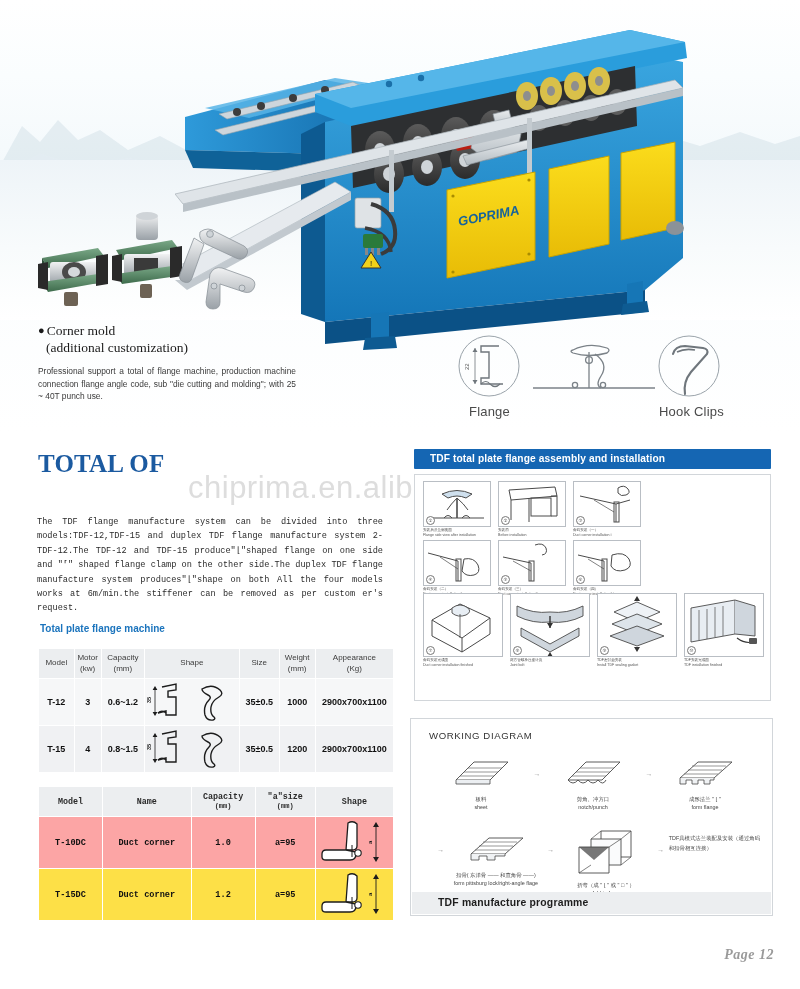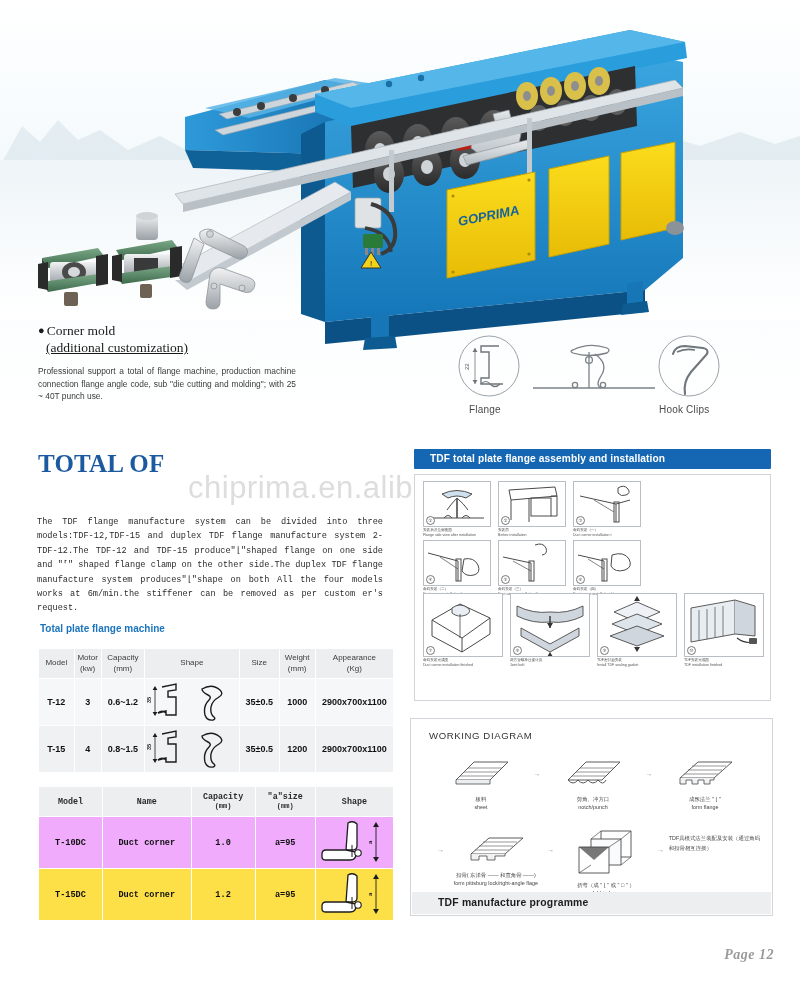--- a/index.html
+++ b/index.html
@@ -27,27 +27,27 @@
 
   .mach-svg{position:absolute;left:0;top:0;}
 
   
   .molds{position:absolute;left:34px;top:212px;width:240px;height:115px;}
 
   
   .mold-caption{position:absolute;left:38px;top:322px;width:270px;}
   .mold-title{font-size:13.5px;color:#1a1a1a;line-height:17px;font-family:"Liberation Serif",serif;}
   .mold-title .bullet{font-size:11px;vertical-align:1px;margin-right:2px;}
-  .mold-sub{font-size:13.5px;color:#1a1a1a;line-height:17px;font-family:"Liberation Serif",serif;padding-left:8px;text-decoration:underline;}
+  .mold-sub{font-size:13.5px;color:#1a1a1a;line-height:17px;font-family:"Liberation Serif",serif;padding-left:8px;}
   .mold-body{margin-top:9px;font-size:8.4px;line-height:12.6px;color:#3a3a3a;
     text-align:justify;width:258px;font-family:"Liberation Sans",sans-serif;}
 
   
   .flange-icons{position:absolute;left:455px;top:332px;width:270px;height:95px;}
-  .fi-label{position:absolute;font-size:10px;color:#4a4a4a;letter-spacing:.2px;}
+  .fi-label{position:absolute;font-size:13px;color:#4a4a4a;letter-spacing:.2px;}
 
   
   .lower{position:absolute;left:0;top:432px;width:800px;height:557px;background:#fff;}
 
   
   .heading{position:absolute;left:38px;top:448px;width:360px;
     font-family:"Liberation Serif",serif;font-weight:bold;
     color:#1b5aa0;font-size:25px;line-height:31px;letter-spacing:.2px;}
   .heading .l2{padding-left:12px;display:block;}
 
@@ -64,21 +64,21 @@
   .tbl1{position:absolute;left:38px;top:648px;width:356px;font-size:8px;}
   .tbl1 th,.tbl1 td{border:1px solid #ffffff;text-align:center;vertical-align:middle;}
   .tbl1 thead th{background:#eceef0;color:#3c3c3c;font-weight:normal;padding:4px 1px;line-height:10.5px;}
   .tbl1 tbody td{background:#f6f7f8;color:#111;font-weight:bold;font-size:9px;height:44px;padding:1px;}
   .tbl1 tbody tr:nth-child(2) td{background:#f0f1f3;}
 
   .tbl2{position:absolute;left:38px;top:786px;width:356px;font-size:8px;}
   .tbl2 th,.tbl2 td{border:1px solid #ffffff;text-align:center;vertical-align:middle;}
   .tbl2 thead th{background:#eceef0;color:#2b2b2b;font-weight:bold;padding:5px 1px;line-height:10px;
     font-family:"Liberation Mono",monospace;font-size:8.4px;}
-  .tbl2 tbody td{background:#f0abfc;color:#111;font-weight:bold;height:49px;padding:1px;
+  .tbl2 tbody td{background:#fca5a5;color:#111;font-weight:bold;height:49px;padding:1px;
     font-family:"Liberation Mono",monospace;font-size:8.6px;}
   .tbl2 tbody tr:nth-child(2) td{background:#fde047;}
   .hdr-small{font-size:7px;display:block;line-height:9px;}
 
   
   .panelA{position:absolute;left:410px;top:449px;width:361px;height:252px;}
   .panelA-bar{position:absolute;left:4px;top:0;width:357px;height:20px;background:#1566b3;
      border-radius:1px;}
   .panelA-bar span{position:absolute;left:16px;top:4px;color:#fff;font-size:10.2px;font-weight:bold;
      letter-spacing:.1px;}

